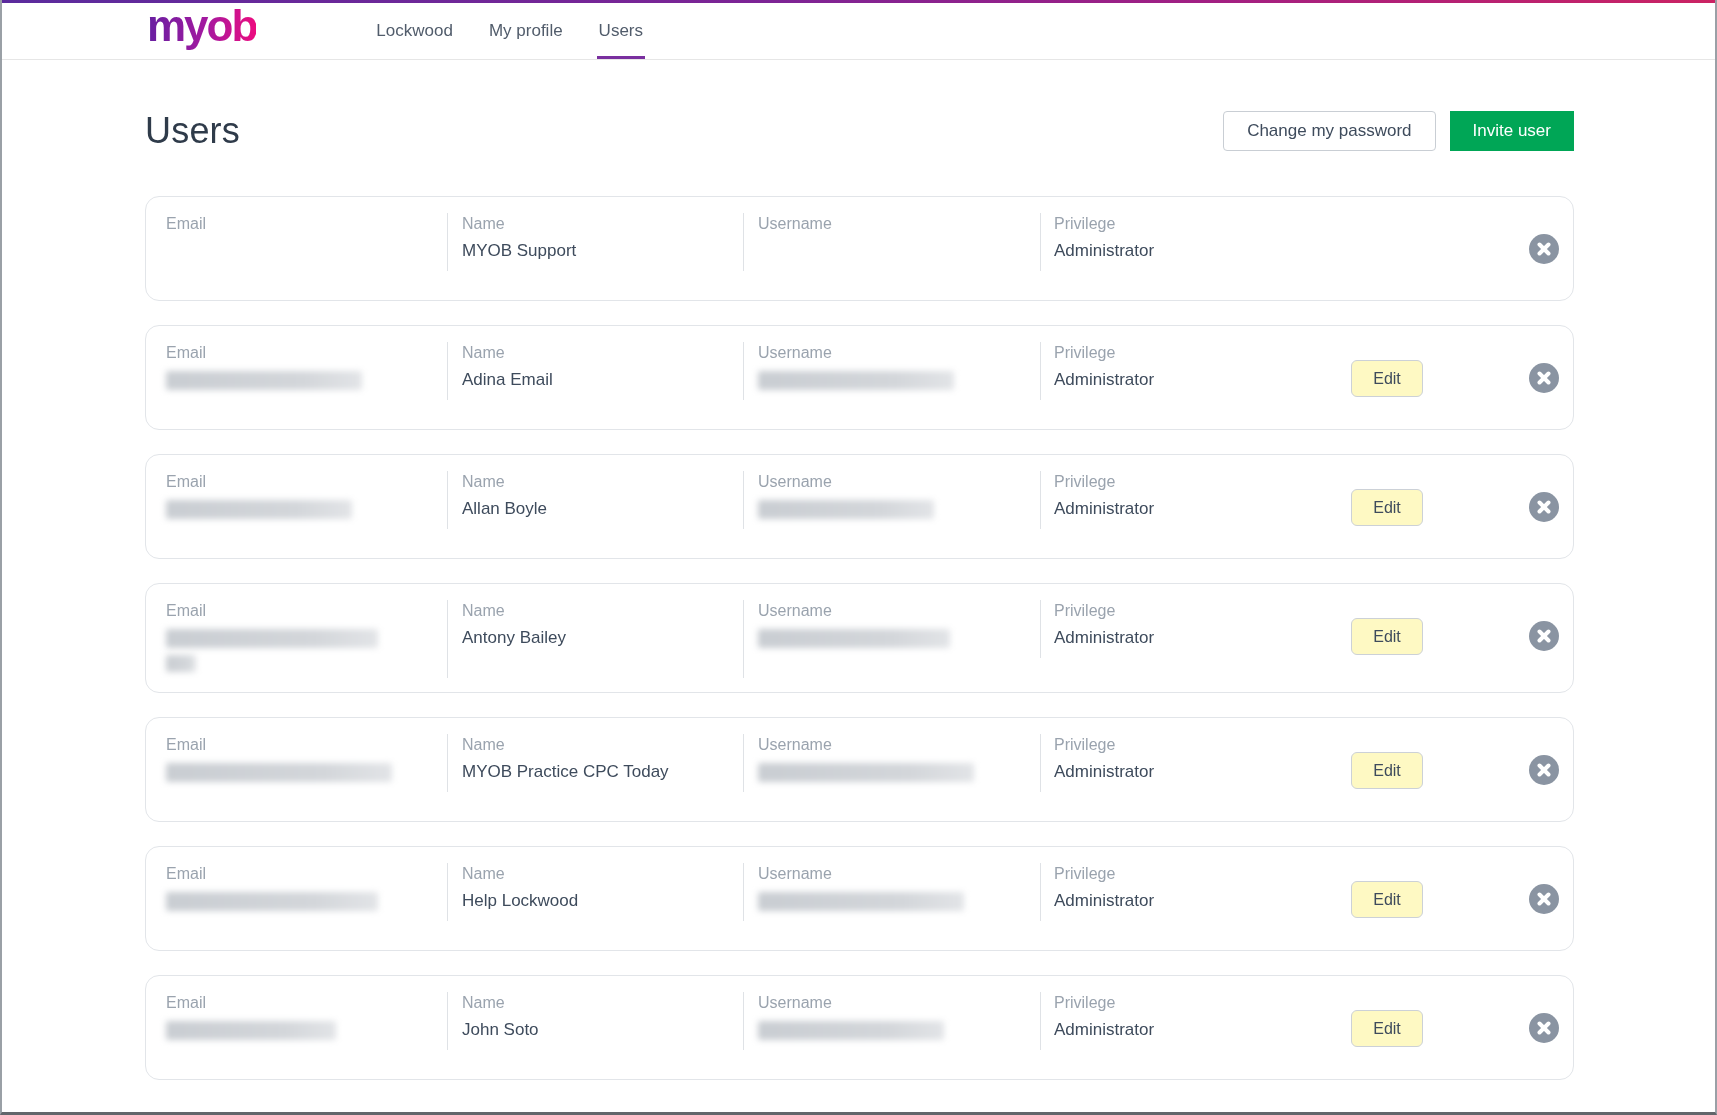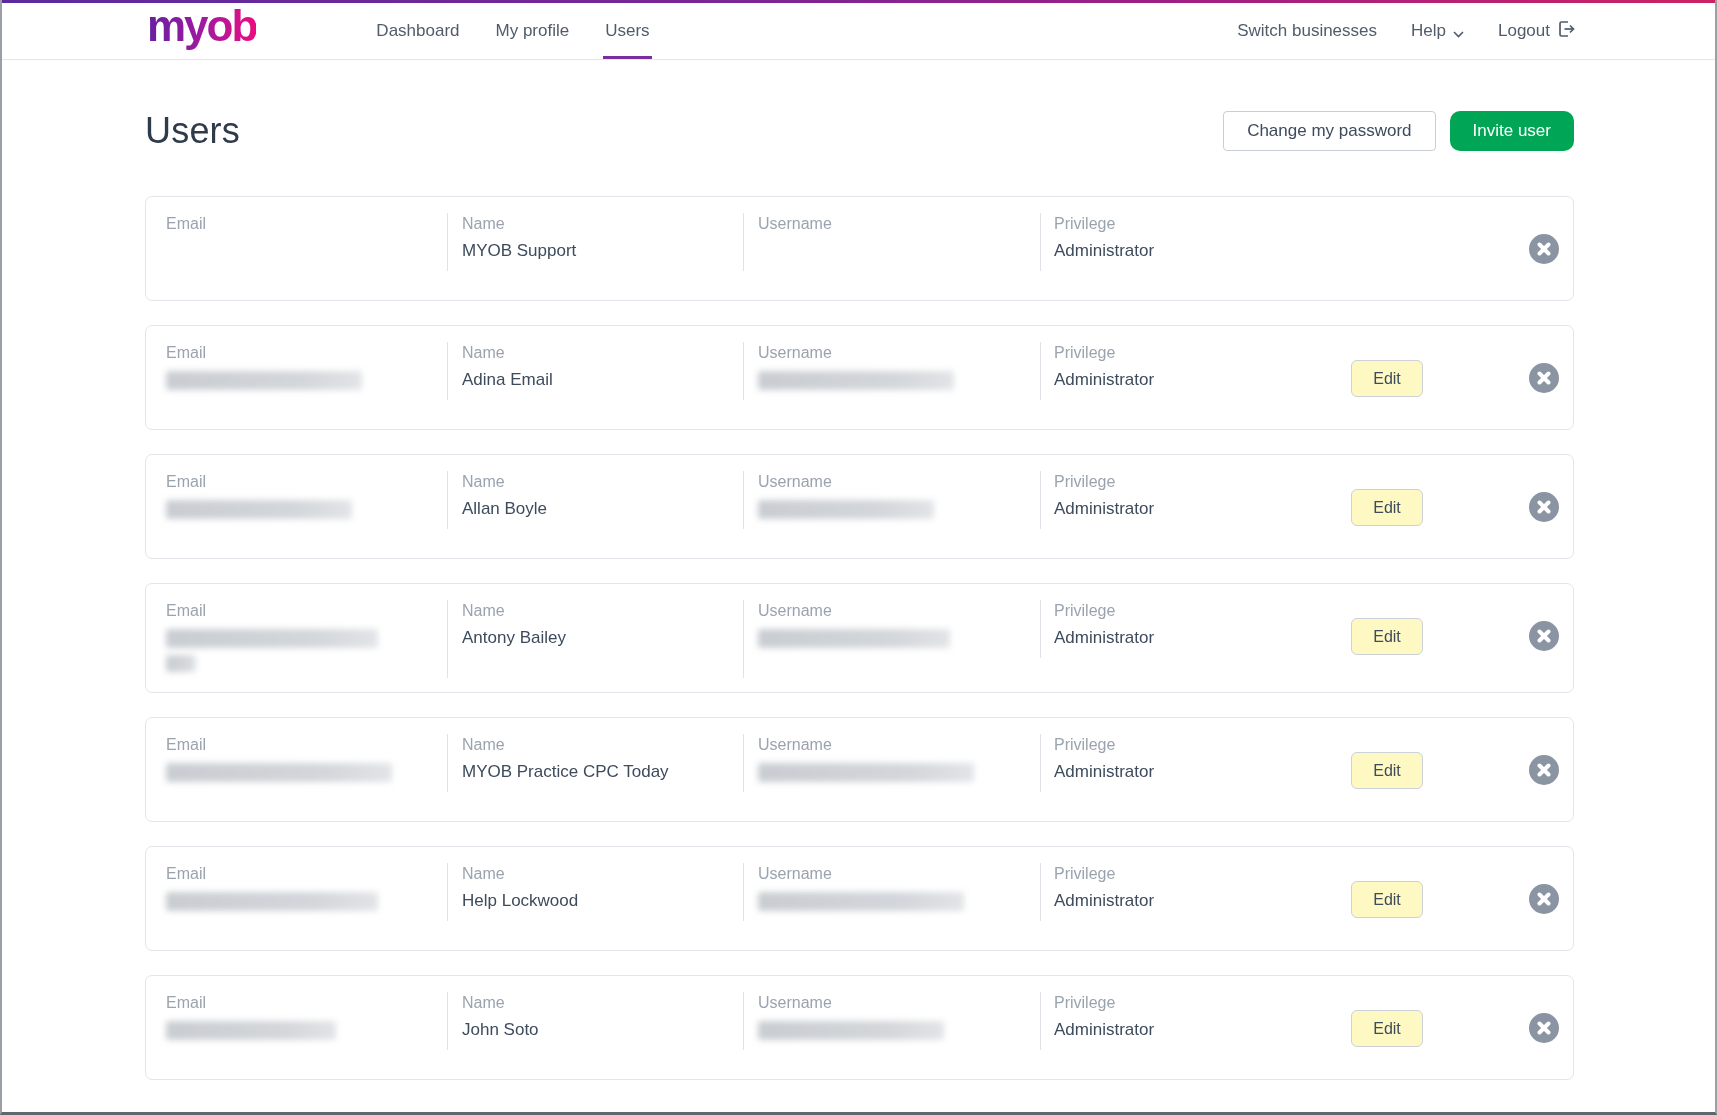--- a/index.html
+++ b/index.html
@@ -33,26 +33,26 @@
   .chev { margin-top:3px; }
 
   
   main { padding:0 141px 0 143px; }
   .title-row { display:flex; align-items:center; margin-top:50px; }
   h1 { font-size:36px; font-weight:500; color:#2f3b4a; margin:0; letter-spacing:0.2px; }
   .title-btns { margin-left:auto; display:flex; gap:14px; align-items:flex-end; }
   .btn-outline { height:40px; padding:0 23px; background:#fff; border:1px solid #c9ced4;
     border-radius:4px; font-size:17px; color:#3e4b5c; font-family:inherit; cursor:pointer; }
   .btn-green { height:40px; padding:0 23px; background:#00a656; border:none;
-    border-radius:10px; font-size:17px; color:#ffffff; font-family:inherit; cursor:pointer; }
+    border-radius:0; font-size:17px; color:#ffffff; font-family:inherit; cursor:pointer; }
   .desc { margin-top:42px; font-size:17px; color:#68727f; }
 
   
   #cards { margin-top:44px; }
-  .card { position:relative; height:105px; border:1px solid #e2e5e9; border-radius:7px;
+  .card { position:relative; height:105px; border:1px solid #e2e5e9; border-radius:14px;
     margin-bottom:24px; background:#fff; }
   .card.tall { height:110px; }
   .col { position:absolute; top:18px; }
   .col-email { left:20px; width:270px; }
   .col-name  { left:316px; width:270px; }
   .col-user  { left:612px; width:270px; }
   .col-priv  { left:908px; width:270px; }
   .label { font-size:16px; color:#9aa3ae; }
   .value { font-size:17px; color:#3e4b5c; margin-top:8px; }
   .vd { position:absolute; top:16px; width:1px; height:58px; background:#dfe2e6; }
@@ -69,47 +69,24 @@
 </style>
 </head>
 <body>
 
 <div class="top-grad"></div>
 <div class="red-marker"></div>
 
 <header>
   <div class="logo">myob</div>
   <nav>
-    <div class="nav-item">Dashboard</div>
+    <div class="nav-item">Lockwood</div>
     <div class="nav-item">My profile</div>
     <div class="nav-item active">Users</div>
   </nav>
-  <div class="utils">
-    <div class="util-item">
-      <span>Switch businesses</span>
-    </div>
-    <div class="util-item">
-      <span>Help</span>
-      <span class="chev">
-        <svg width="11" height="7" viewBox="0 0 11 7">
-            <polyline points="1,1 5.5,5.5 10,1" fill="none" stroke="#515c6b" stroke-width="1.6"></polyline>
-          </svg>
-      </span>
-    </div>
-    <div class="util-item">
-      <span>Logout</span>
-      <span>
-        <svg width="19" height="18" viewBox="0 0 19 18">
-          <path d="M11 2 H4.5 a1.5 1.5 0 0 0 -1.5 1.5 v11 a1.5 1.5 0 0 0 1.5 1.5 H11" fill="none" stroke="#515c6b" stroke-width="1.7"></path>
-          <line x1="7.5" y1="9" x2="16" y2="9" stroke="#515c6b" stroke-width="1.7"></line>
-          <polyline points="13,5.5 16.5,9 13,12.5" fill="none" stroke="#515c6b" stroke-width="1.7"></polyline>
-        </svg>
-      </span>
-    </div>
-  </div>
 </header>
 
 <main>
   <div class="title-row">
     <h1>Users</h1>
     <div class="title-btns">
       <button class="btn-outline">Change my password</button>
       <button class="btn-green">Invite user</button>
     </div>
   </div>

